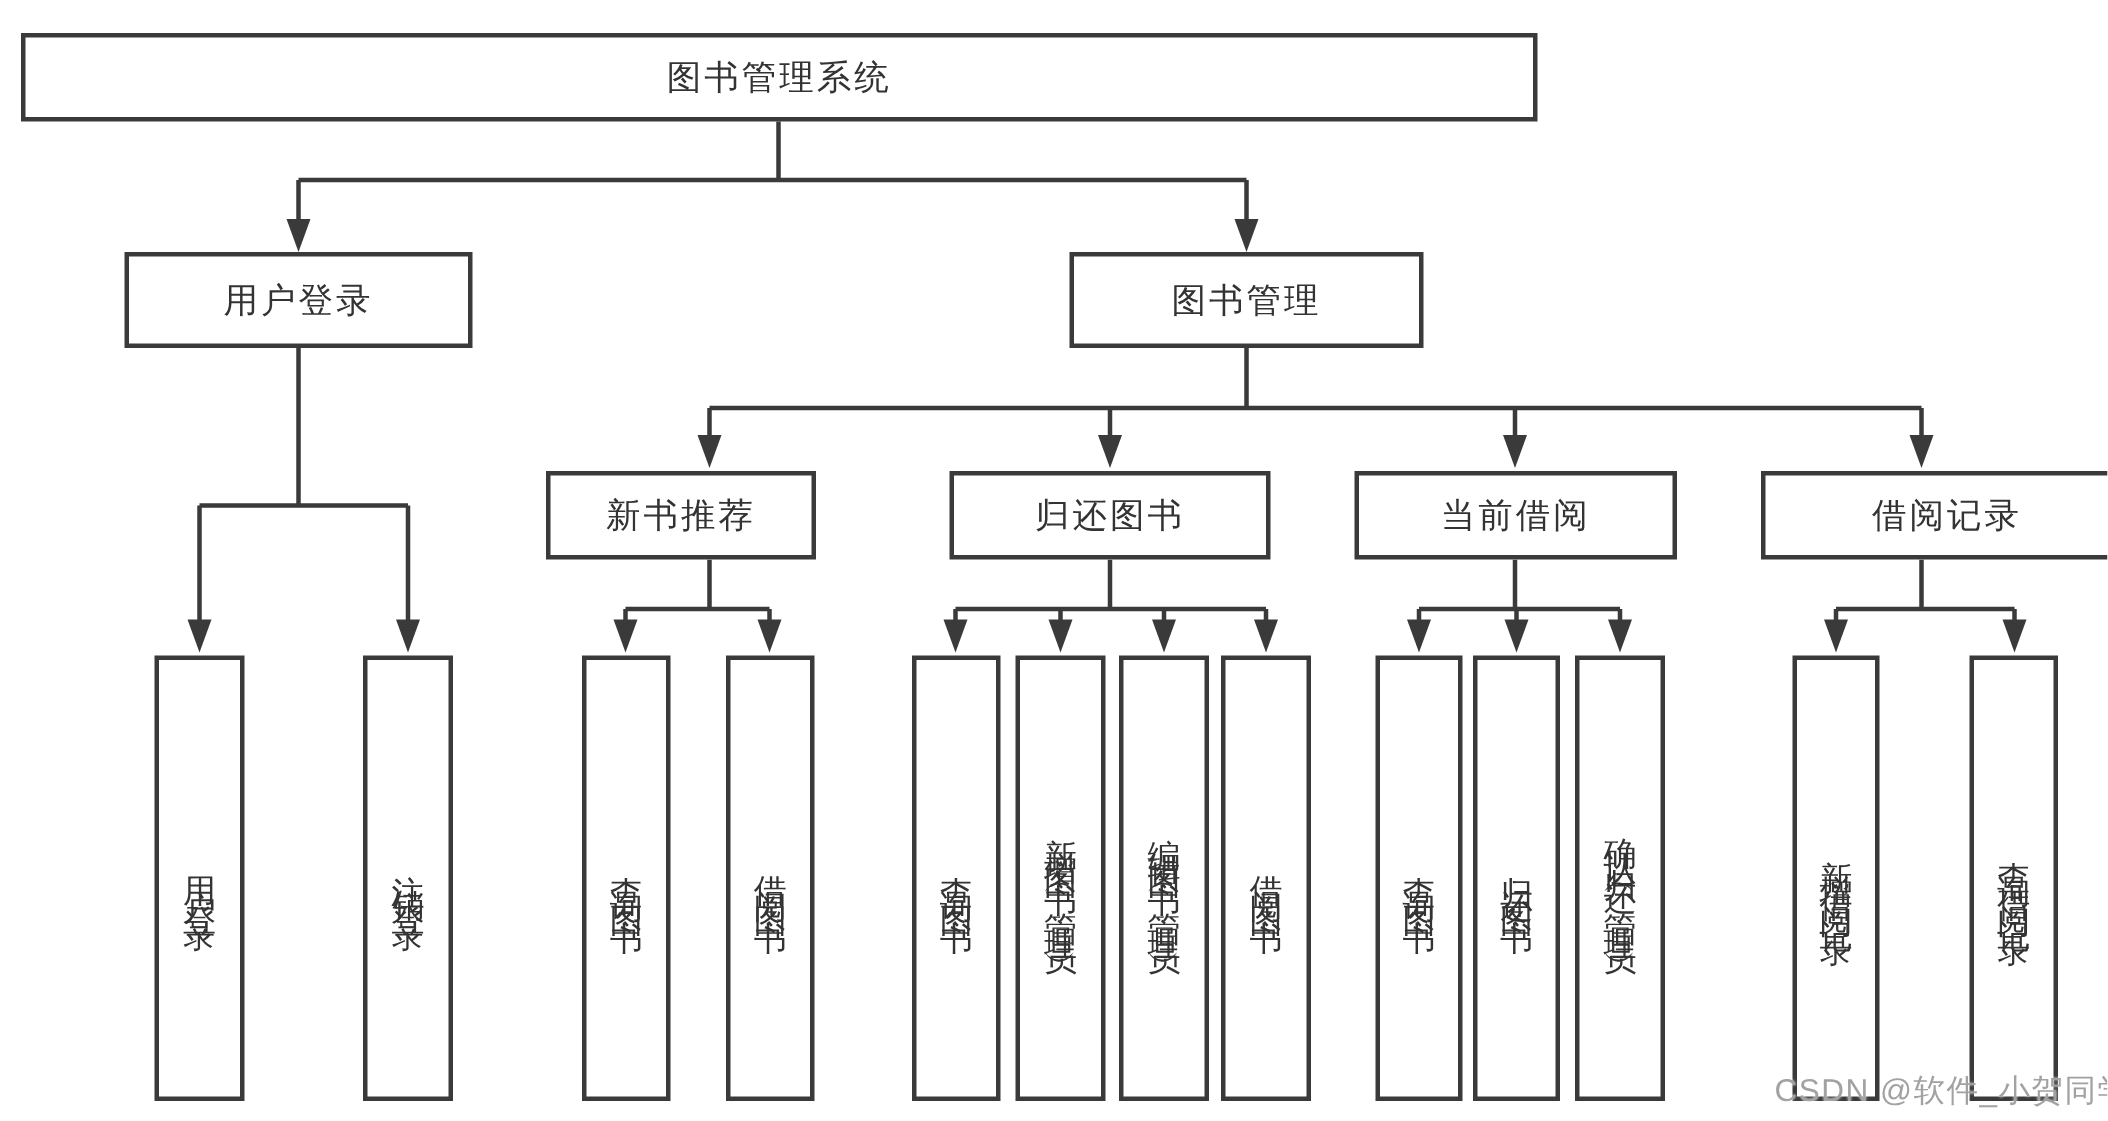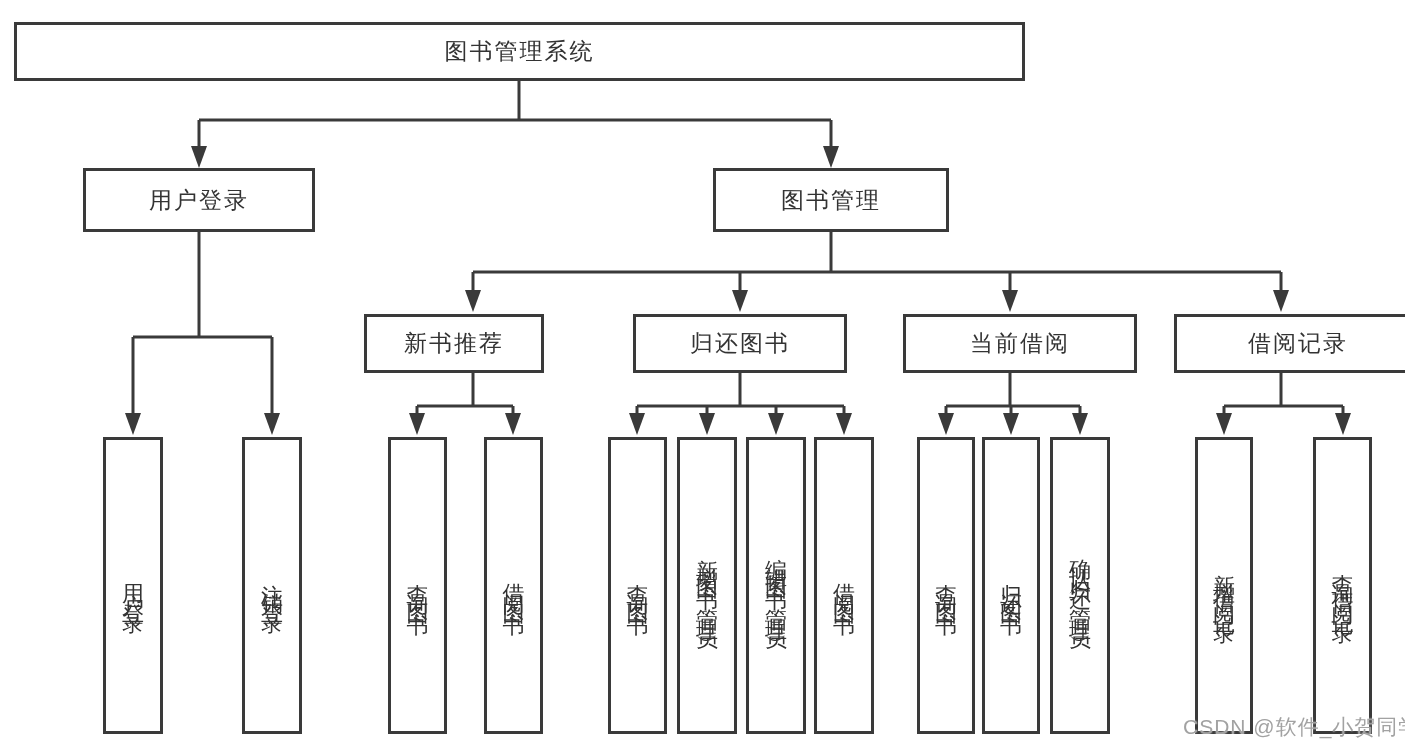--- a/index.html
+++ b/index.html
@@ -116,21 +116,21 @@
   <div class="box hbox" style="left:713px;top:168px;width:236px;height:64px;font-family:Liberation Serif, serif;">
     <span>图书管理</span>
   </div>
 
   <div class="box hbox" style="left:364px;top:314px;width:180px;height:59px;">
     <span>新书推荐</span>
   </div>
   <div class="box hbox" style="left:633px;top:314px;width:214px;height:59px;">
     <span>归还图书</span>
   </div>
-  <div class="box hbox" style="left:903px;top:314px;width:234px;height:59px;">
+  <div class="box hbox" style="left:903px;top:314px;width:215px;height:59px;">
     <span>当前借阅</span>
   </div>
   <div class="box hbox" style="left:1174px;top:314px;width:248px;height:59px;">
     <span>借阅记录</span>
   </div>
 
   <div class="box leaf" style="left:103px;top:437px;width:60px;height:297px;">
     <span>用户登录</span>
   </div>
   <div class="box leaf" style="left:242px;top:437px;width:60px;height:297px;">

